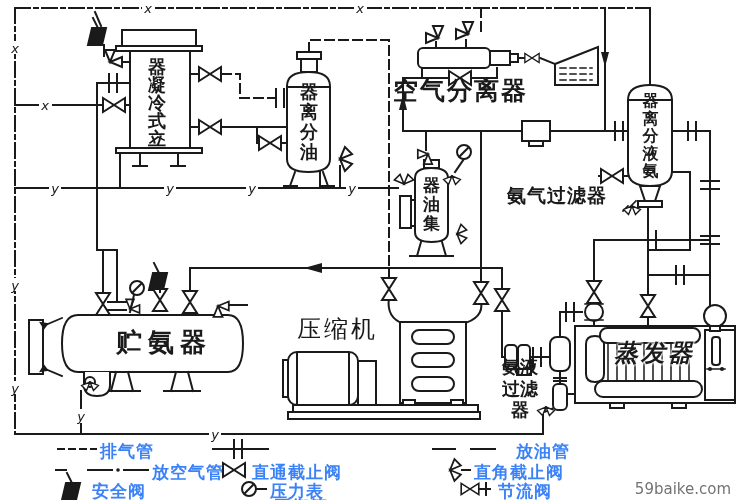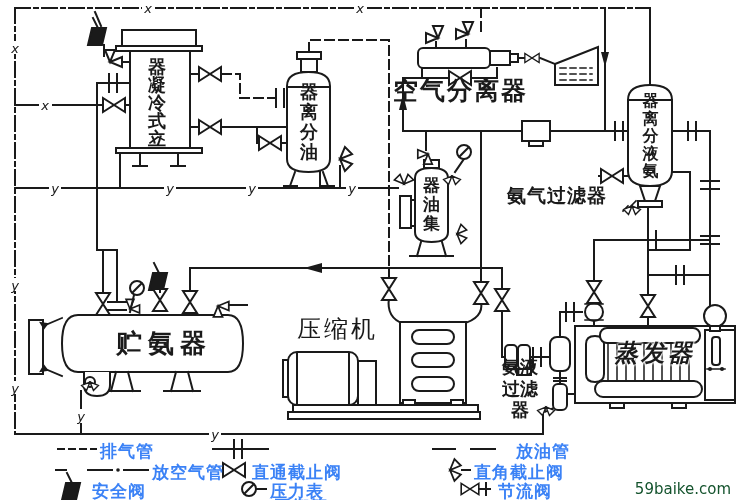--- a/index.html
+++ b/index.html
@@ -7,21 +7,21 @@
     position:relative;width:737px;height:500px;background:#ffffff;
     font-family:"DejaVu Sans","Liberation Sans",sans-serif;
     color:#1a1a1a;overflow:hidden;
   }
   #lineart{position:absolute;left:0;top:0;}
   .lbl{position:absolute;color:#1a1a1a;white-space:nowrap;line-height:1.1;}
   .v-lbl{white-space:pre-line;text-align:center;}
   .halo{text-shadow:0 0 3px #fff,0 0 3px #fff,0 0 3px #fff,0 0 3px #fff;font-style:italic;}
   .wrap2{white-space:normal;width:46px;line-height:1.2;text-align:center;}
   .legend-label{position:absolute;font-size:17px;font-weight:bold;letter-spacing:1px;color:#3b82f6;}
-  #watermark{position:absolute;right:6px;bottom:2px;font-size:15px;color:#14532d;}
+  #watermark{position:absolute;right:6px;bottom:2px;font-size:15px;color:#737373;}
 </style>
 </head>
 <body>
 
 <div id="stage">
 
 <svg id="lineart" width="737" height="500" viewBox="0 0 737 500" stroke="#1a1a1a" fill="none" stroke-width="2" stroke-linecap="square">
 
   <defs>
     <g id="bowH">
@@ -381,21 +381,21 @@
 集</div>
 
 <div class="lbl" style="left:507px;top:153px;font-size:19px;font-weight:bold;letter-spacing:1px;margin-top:32px;">氨气过滤器</div>
 
 <div class="lbl v-lbl" style="left:641px;top:92px;width:19px;font-size:16px;font-weight:bold;line-height:17.5px;">器
 离
 分
 液
 氨</div>
 
-<div class="lbl" style="left:116px;top:329px;font-size:26px;font-weight:bold;letter-spacing:6px;">贮氨器</div>
+<div class="lbl" style="left:116px;top:329px;font-size:26px;font-weight:bold;letter-spacing:6px;font-family:Liberation Serif, serif;">贮氨器</div>
 
 <div class="lbl" style="left:297px;top:316px;font-size:24px;font-weight:normal;letter-spacing:3px;">压缩机</div>
 
 <div class="lbl wrap2" style="left:497px;top:356px;font-size:18px;font-weight:bold;position:absolute;">氨液过滤器</div>
 
 <div class="lbl halo" style="left:614px;top:340px;font-size:24px;font-weight:bold;letter-spacing:3px;">蒸发器</div>
 
 <div class="legend-label" style="left:100px;top:440px;">排气管</div>
 <div class="legend-label" style="left:274px;top:455px;margin-top:40px;">平衡管</div>
 <div class="legend-label" style="left:516px;top:440px;">放油管</div>

